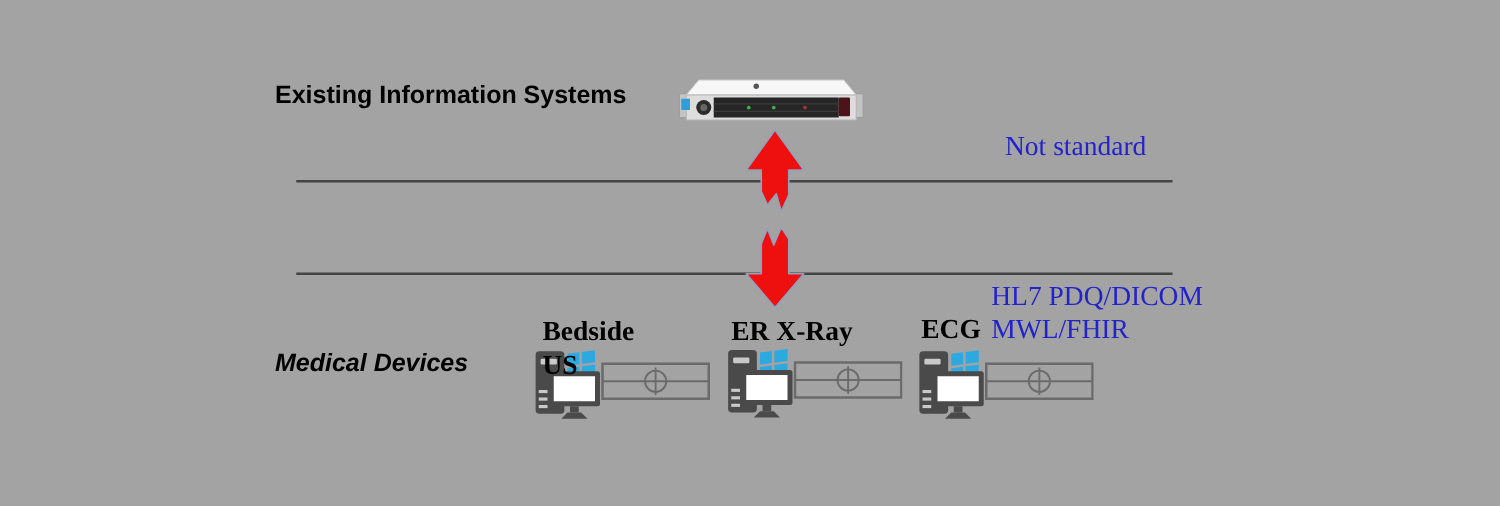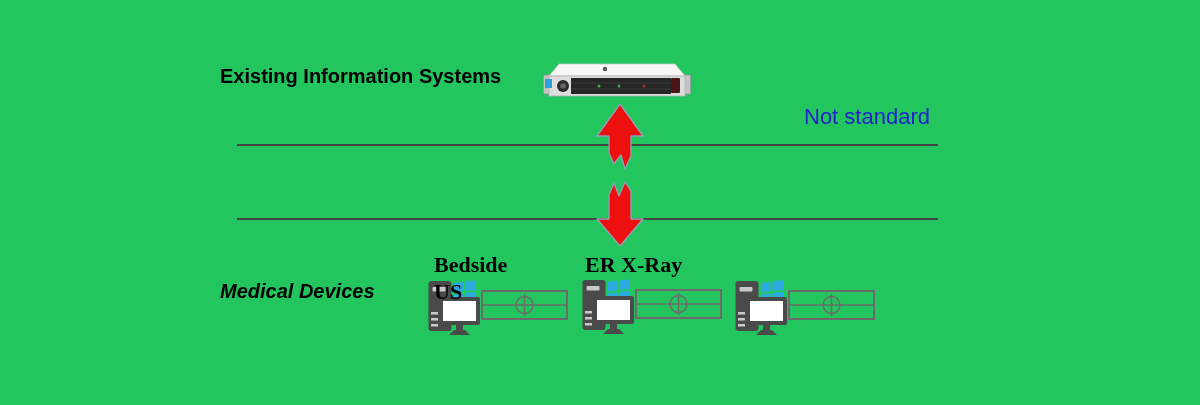--- a/index.html
+++ b/index.html
@@ -7,21 +7,21 @@
     --arrow-red: #EE0F0F;
     --line-gray: #454545;
     --icon-gray: #4A4A4A;
     --windows-blue: #2BA9E0;
   }
   html, body { margin: 0; padding: 0; background: #ffffff; }
   #canvas {
     position: relative;
     width: 1200px;
     height: 405px;
-    background: #22c55e;
+    background: #a3a3a3;
     overflow: hidden;
     font-family: "Liberation Sans", sans-serif;
   }
   .abs { position: absolute; }
 
   .row-label {
     font-family: "Liberation Sans", sans-serif;
     font-weight: bold;
     font-size: 20px;
     line-height: 24px;
@@ -31,21 +31,21 @@
   }
   .device-label {
     font-family: "Liberation Serif", serif;
     font-weight: bold;
     font-size: 22px;
     line-height: 27px;
     color: #000000;
     z-index: 6;
   }
   .annotation {
-    font-family: Liberation Sans, sans-serif;
+    font-family: Liberation Serif, serif;
     font-weight: normal;
     font-size: 22px;
     line-height: 26px;
     color: var(--annotation-blue);
     white-space: nowrap;
     z-index: 5;
   }
   .hline {
     height: 2px;
     background: var(--line-gray);
@@ -71,20 +71,22 @@
 <div id="canvas">
 
   <div class="abs row-label" style="left:220px; top:64px;">Existing Information Systems</div>
   <div class="abs row-label" style="left:220px; top:279px;font-style:italic;">Medical Devices</div>
 
   <div class="abs hline" style="left:237px; top:144px; width:701px;"></div>
   <div class="abs hline" style="left:237px; top:218px; width:701px;"></div>
 
   <div class="abs annotation" style="left:804px; top:104px;">Not standard</div>
   <div class="abs annotation" style="left:793px; top:224px;">
+    <div>HL7 PDQ/DICOM</div>
+    <div>MWL/FHIR</div>
   </div>
 
   <div class="abs z2" style="left:543px; top:60px;">
     <svg width="148" height="40" viewBox="0 0 148 40">
       <rect x="0.5" y="15" width="10" height="19" rx="1" fill="#C4C4C4" stroke="#9A9A9A" stroke-width="0.8"></rect>
       <rect x="137.5" y="15" width="10" height="19" rx="1" fill="#C4C4C4" stroke="#9A9A9A" stroke-width="0.8"></rect>
       <polygon points="16,4 132,4 142,16 6,16" fill="#F7F7F7" stroke="#C9C9C9" stroke-width="0.8"></polygon>
       <circle cx="62" cy="9" r="2.2" fill="#555555"></circle>
       <rect x="6" y="16" width="136" height="20" fill="#DDDDDD" stroke="#B5B5B5" stroke-width="0.8"></rect>
       <rect x="2" y="19" width="7" height="9" fill="#2E9FD8"></rect>
@@ -102,20 +104,21 @@
 
   <div class="abs z3" style="left:592px; top:100px;">
     <svg width="56" height="150" viewBox="0 0 56 150">
       <polygon class="arrow-poly" points="28,4 51,36 39,36 39,56 33,69 29,55 22,64 17,53 17,36 5,36"></polygon>
       <polygon class="arrow-poly" points="17,95 22,83 27,96 33,82 39,91 39,119 51,119 28,146 5,119 17,119"></polygon>
     </svg>
   </div>
 
   <div class="abs device-label" style="left:585px; top:251px; width:160px;">ER X-Ray</div>
   <div class="abs device-label" style="left:434px; top:251px; width:100px;">Bedside US</div>
+  <div class="abs device-label" style="left:737px; top:249px; width:120px;">ECG</div>
 
   <div class="abs z2 device-icons" style="left:428px; top:278px;">
     <svg width="140" height="62" viewBox="0 0 140 62">
       <g>
         <rect class="dk" x="0.5" y="3" width="23" height="50" rx="3"></rect>
         <rect class="lt" x="4.5" y="9" width="13" height="4.5" rx="1"></rect>
         <rect class="lt" x="3" y="34" width="7" height="2.5"></rect>
         <rect class="lt" x="3" y="40" width="7" height="2.5"></rect>
         <rect class="lt" x="3" y="46" width="7" height="2.5"></rect>
         <g transform="translate(26,3) skewY(-7)">

